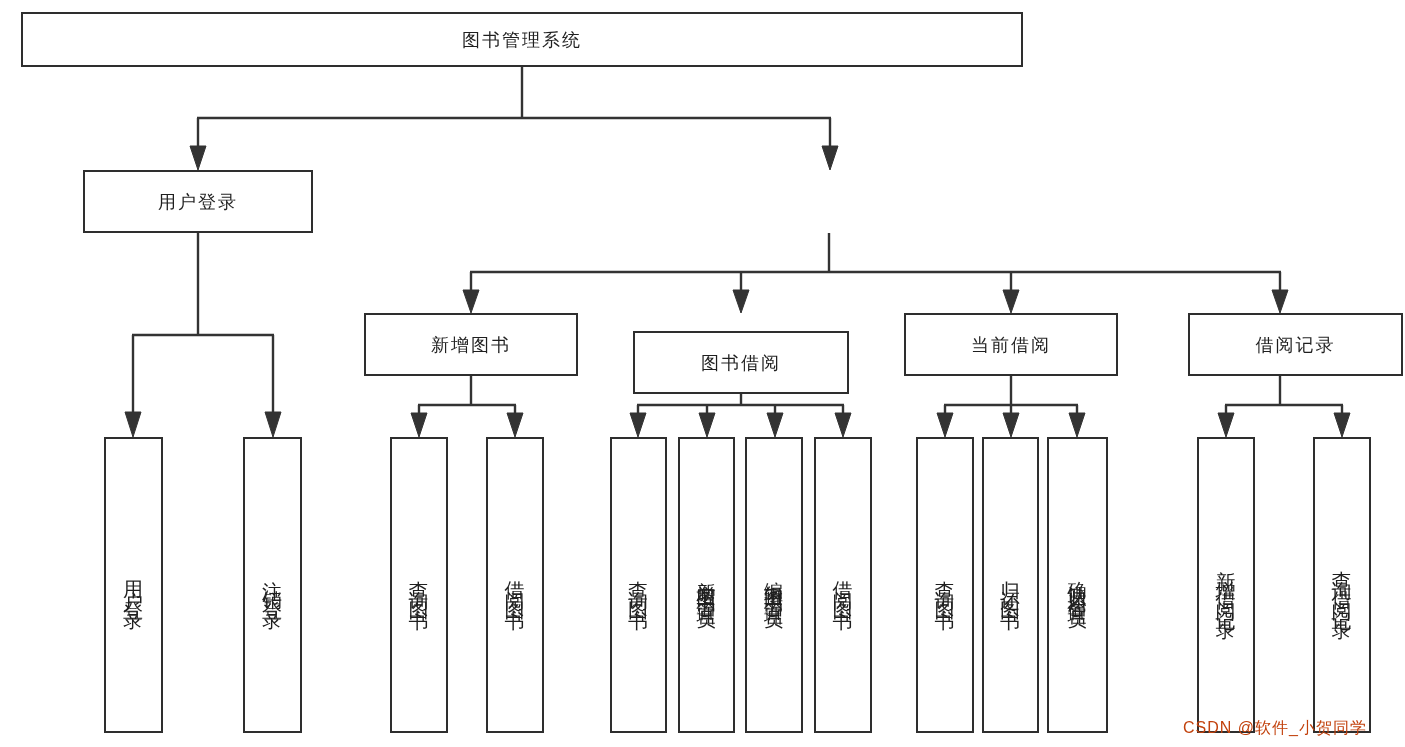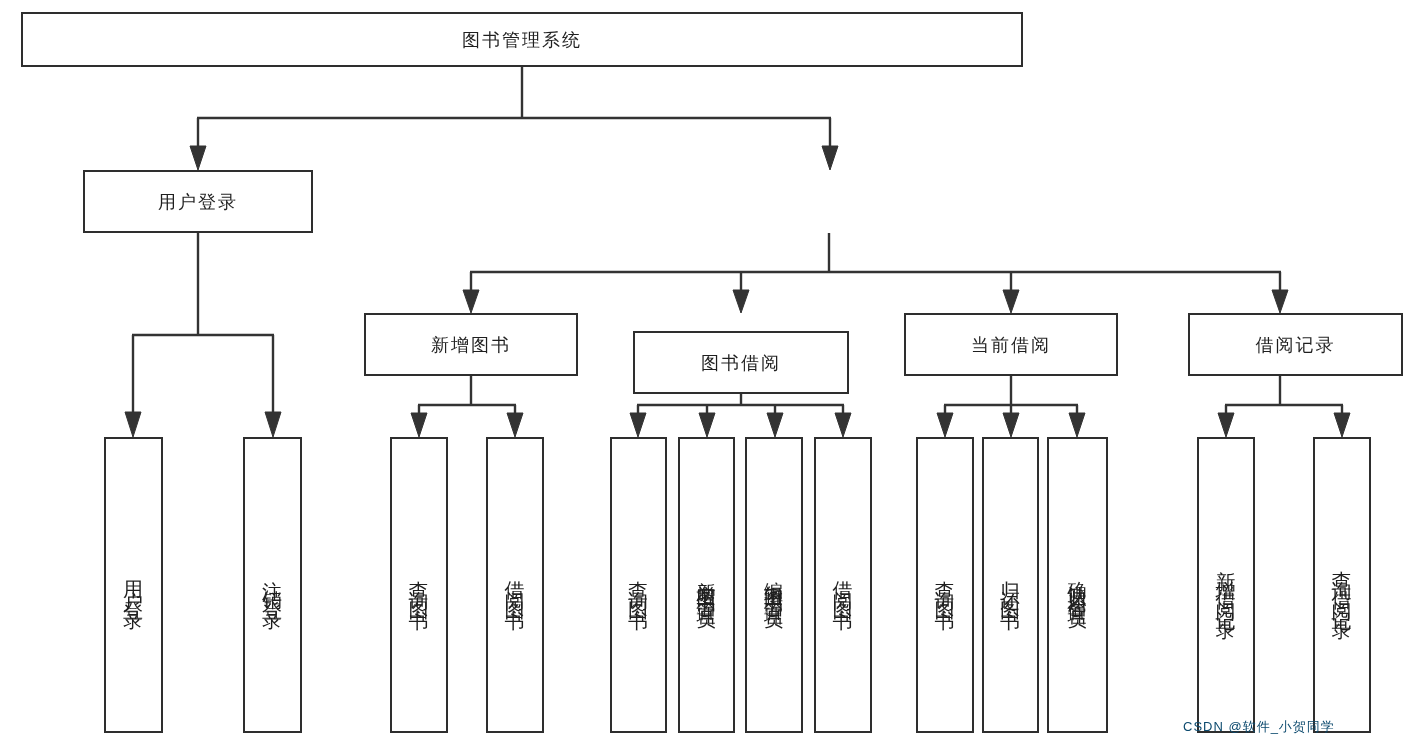--- a/index.html
+++ b/index.html
@@ -65,23 +65,23 @@
   .n-leaf-8  { left: 916px;  top: 437px; width: 58px; height: 296px; }
   .n-leaf-9  { left: 982px;  top: 437px; width: 57px; height: 296px; }
   .n-leaf-10 { left: 1047px; top: 437px; width: 61px; height: 296px; }
   .n-leaf-11 { left: 1197px; top: 437px; width: 58px; height: 296px; }
   .n-leaf-12 { left: 1313px; top: 437px; width: 58px; height: 296px; }
 
   .watermark {
     position: absolute;
     left: 1183px;
     top: 718px;
-    font-size: 13px;
+    font-size: 16px;
     letter-spacing: 1px;
-    color: #0c4a6e;
+    color: #c2410c;
     white-space: nowrap;
     z-index: 5;
   }
 </style>
 </head>
 <body>
 
 <div id="canvas">
 
   <svg id="connectors" viewBox="0 0 1405 747" xmlns="http://www.w3.org/2000/svg">

